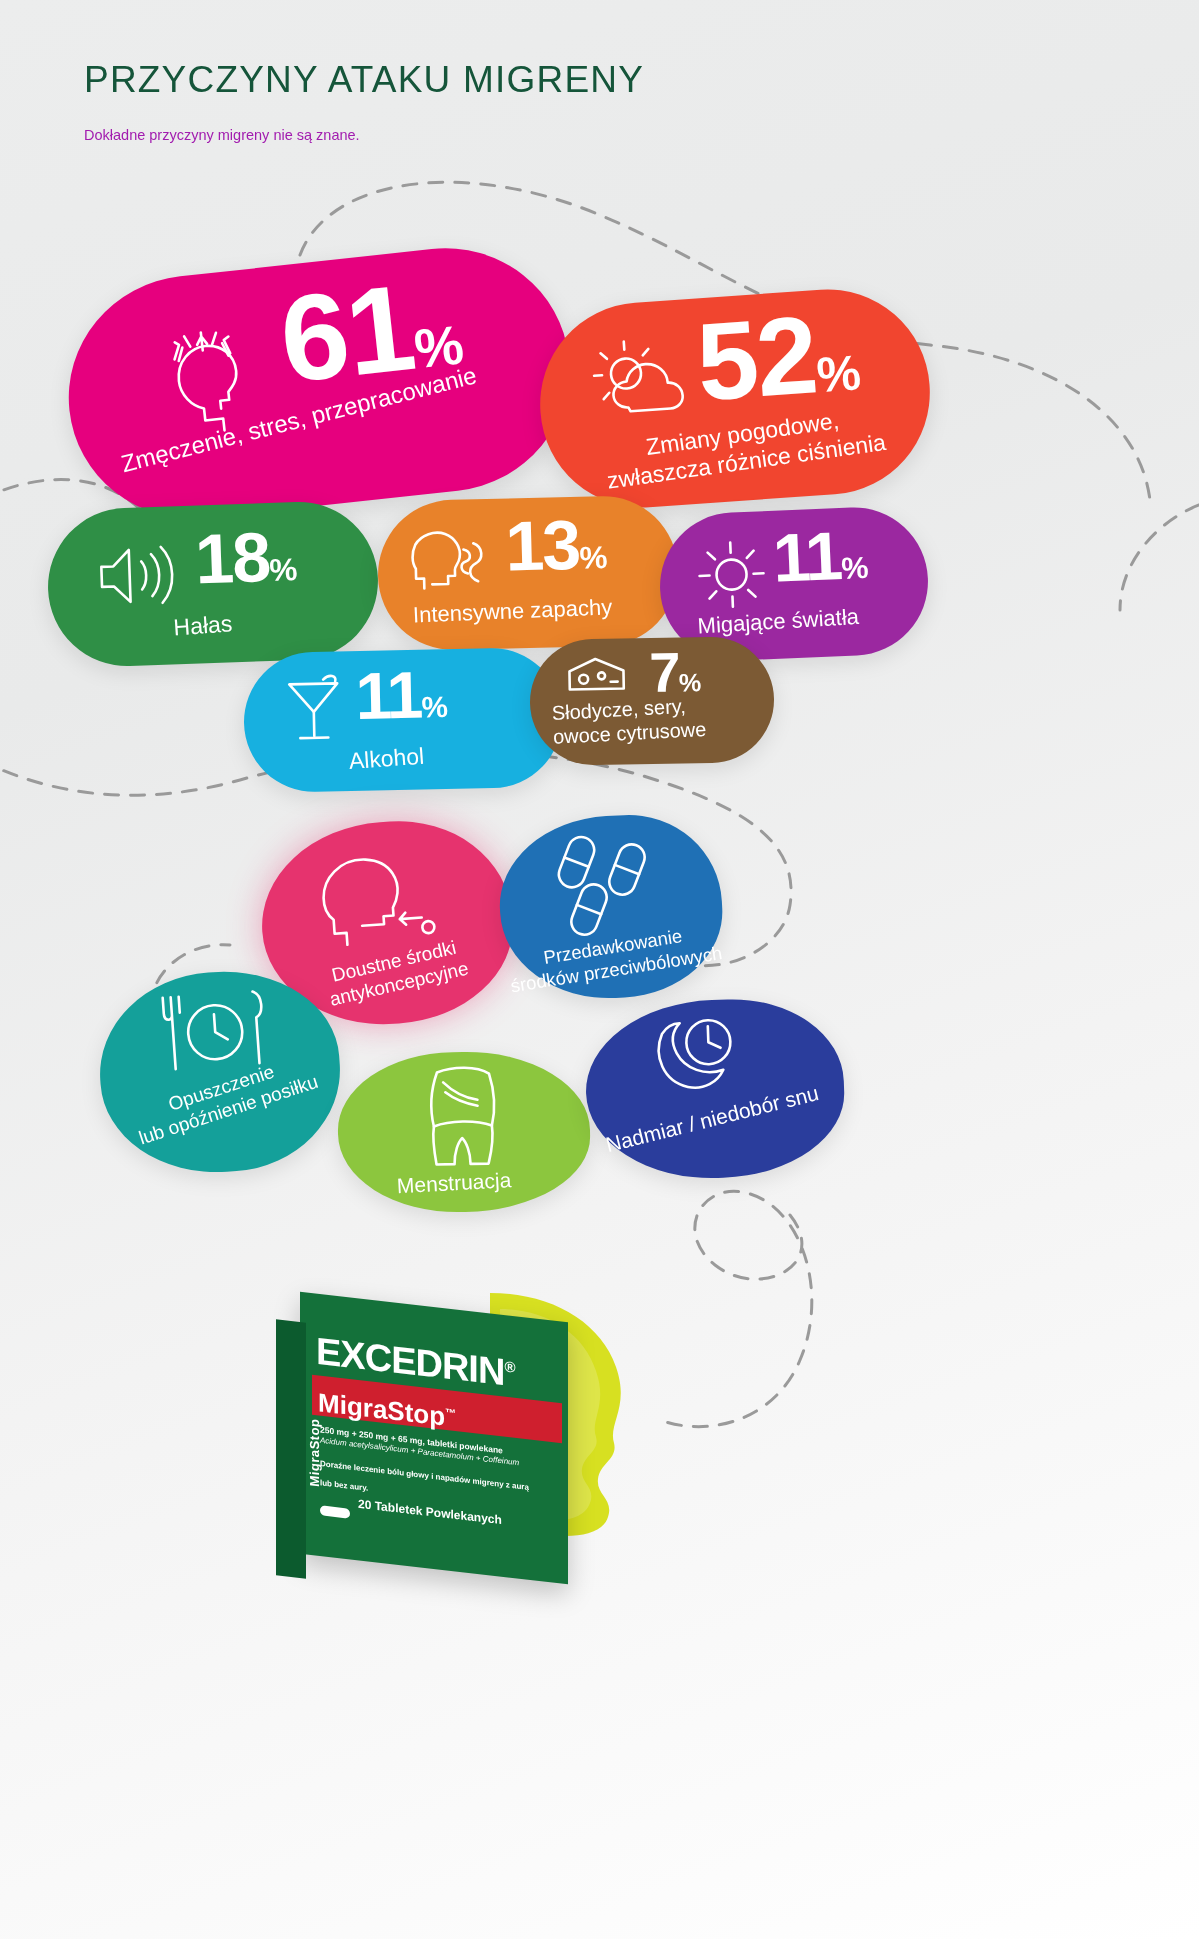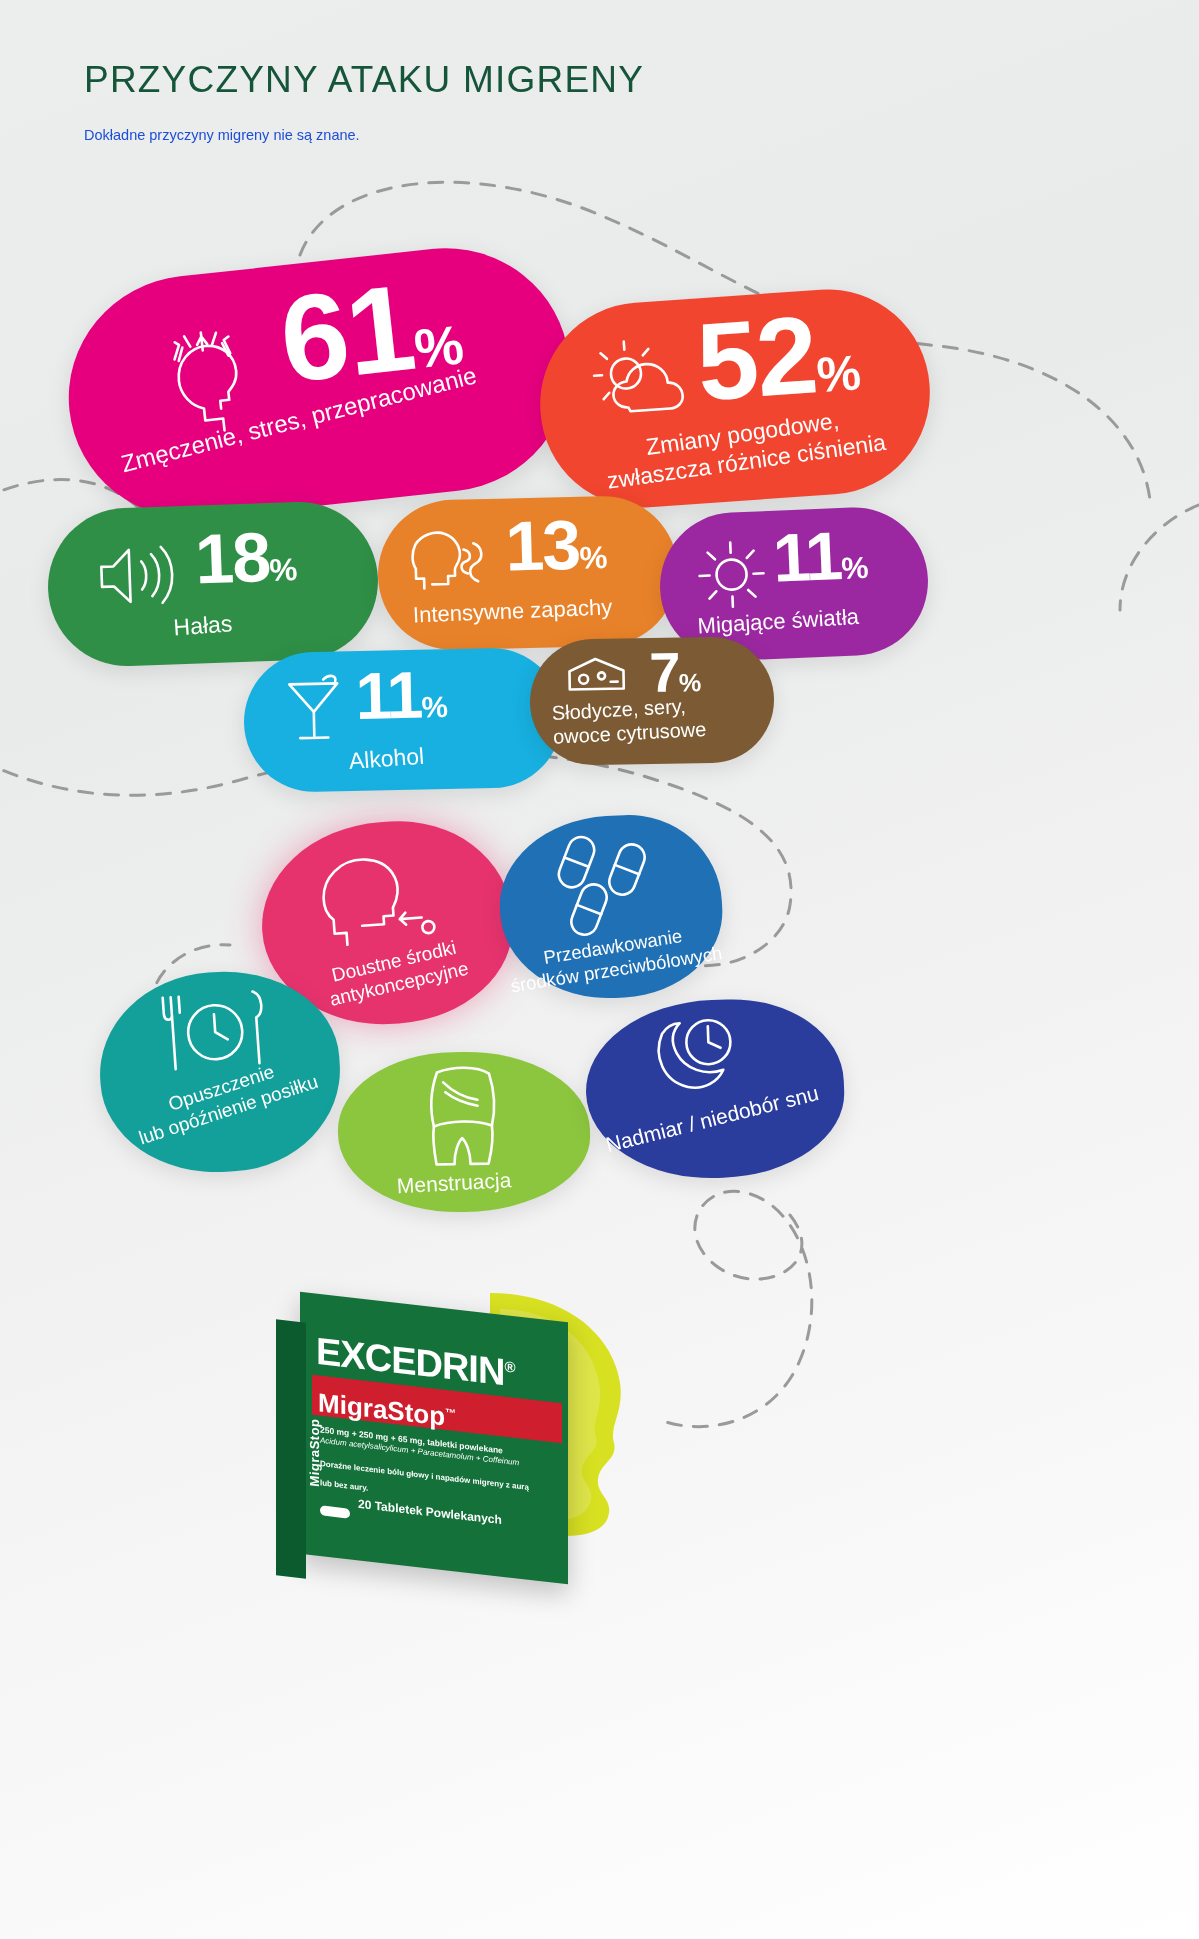--- a/index.html
+++ b/index.html
@@ -11,21 +11,21 @@
   }
   #page { position: relative; width: 1199px; height: 1896px; }
 
   
   .hdr { position: absolute; left: 84px; top: 60px; width: 900px; }
   .hdr h1 {
     font-size: 37px; font-weight: 400; letter-spacing: 1.2px;
     color: #15553a; line-height: 1.1;
   }
   .hdr .sub {
-    margin-top: 23px; font-size: 14.5px; color: #1d4ed8;
+    margin-top: 23px; font-size: 14.5px; color: #a21caf;
     line-height: 1.55; font-weight: 400;
   }
   .hdr .sub sup { font-size: 9px; vertical-align: super; }
 
   
   .dashes { position: absolute; inset: 0; pointer-events: none; }
 
   
   .bub {
     position: absolute;

